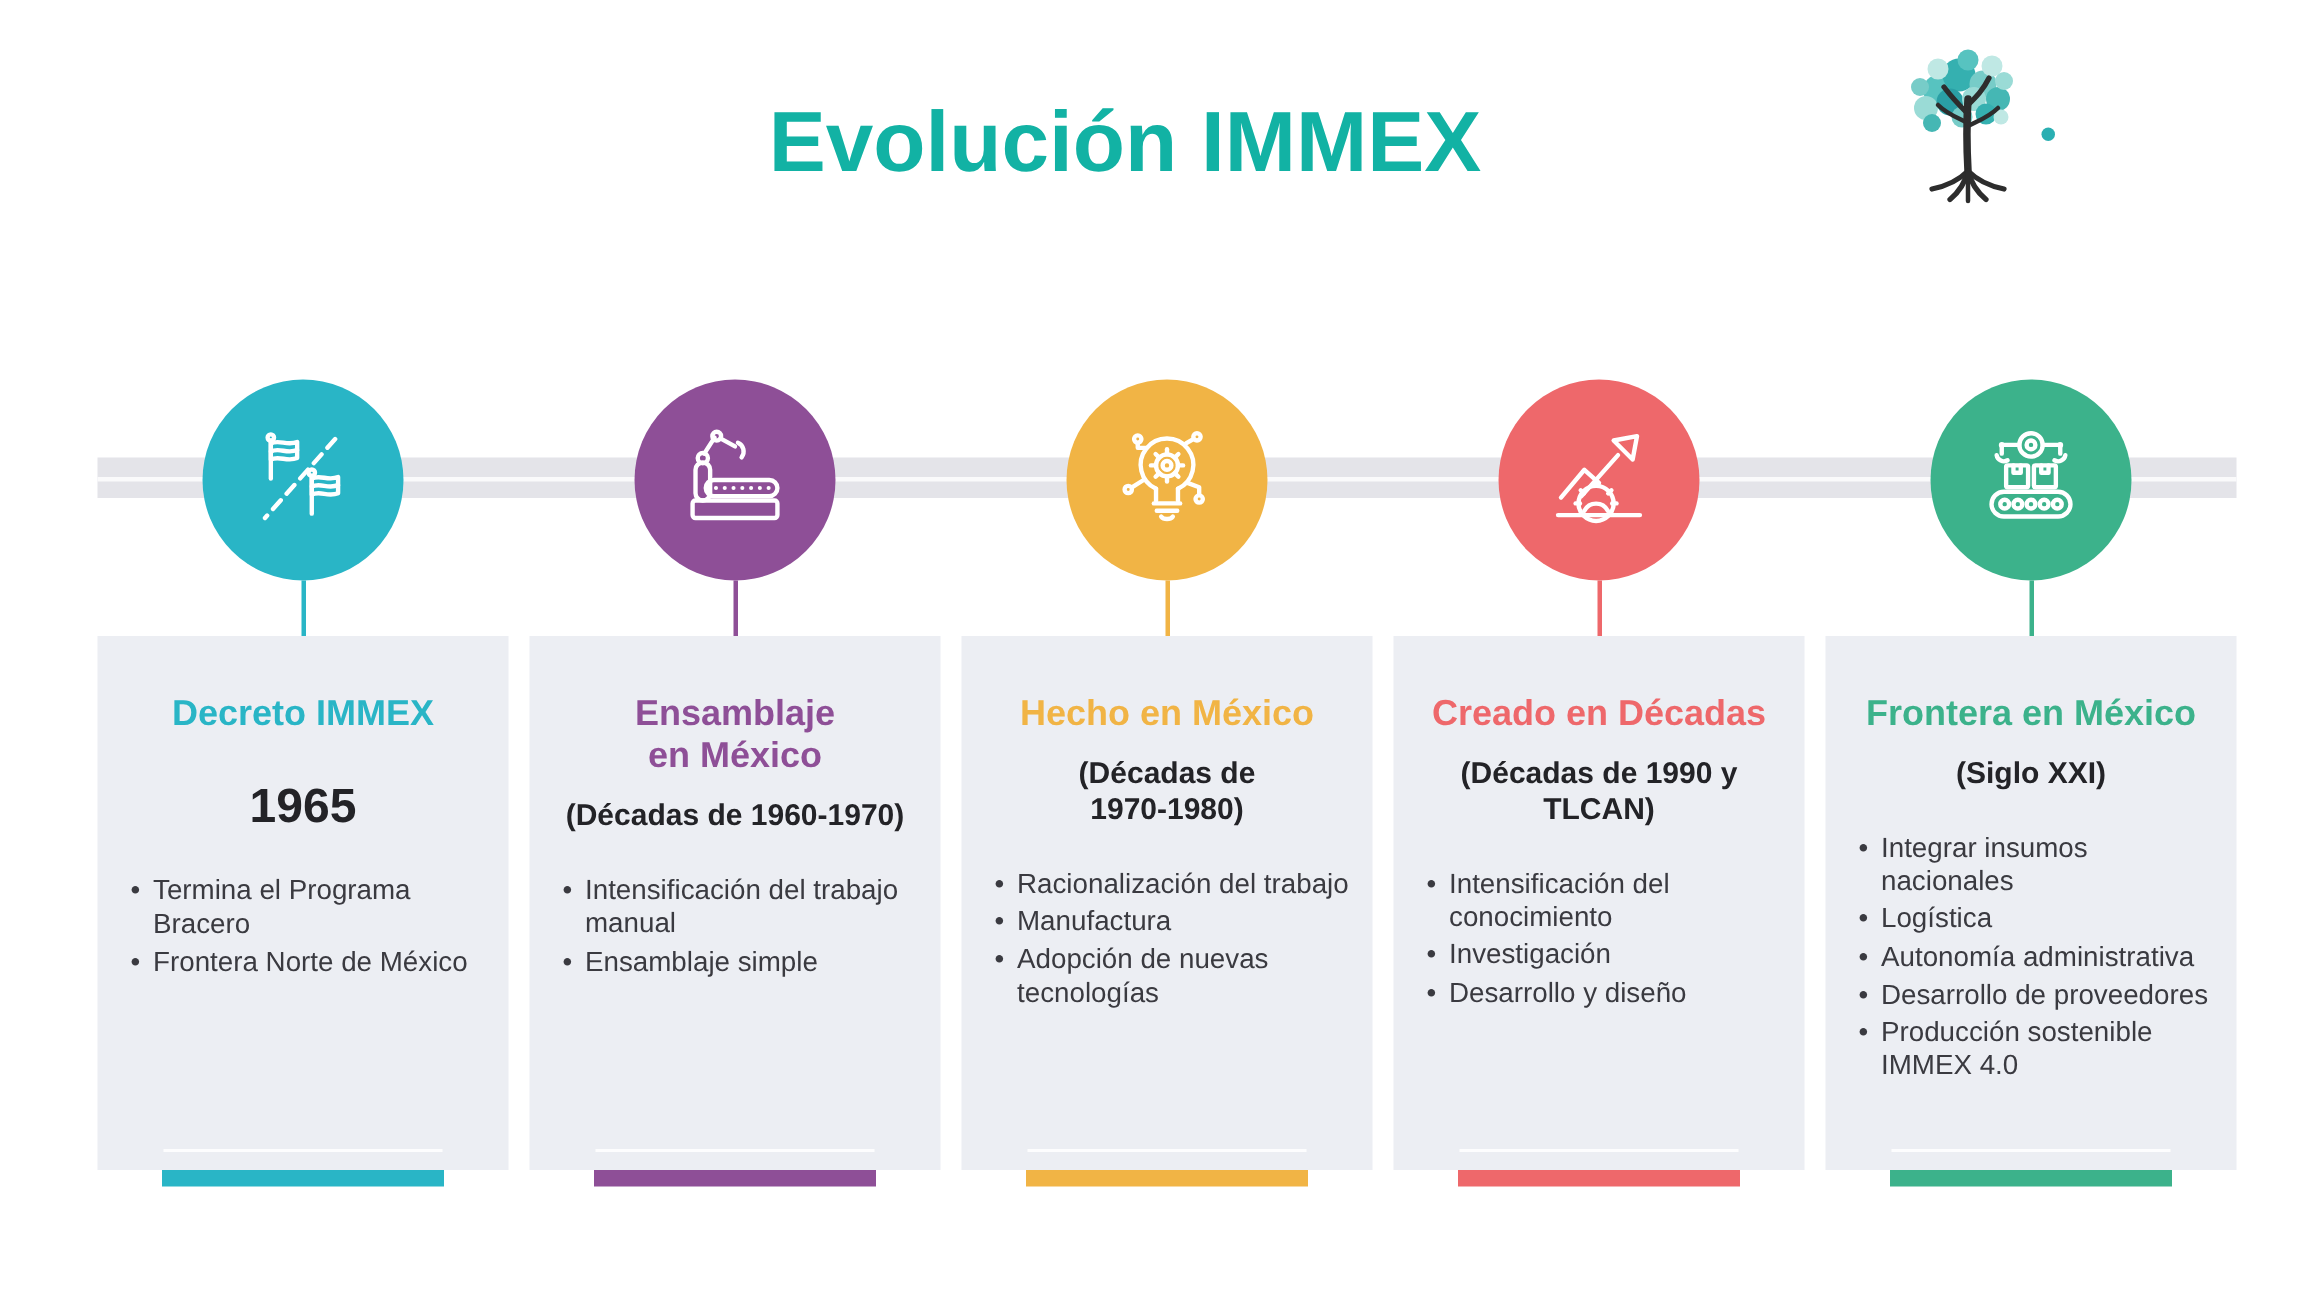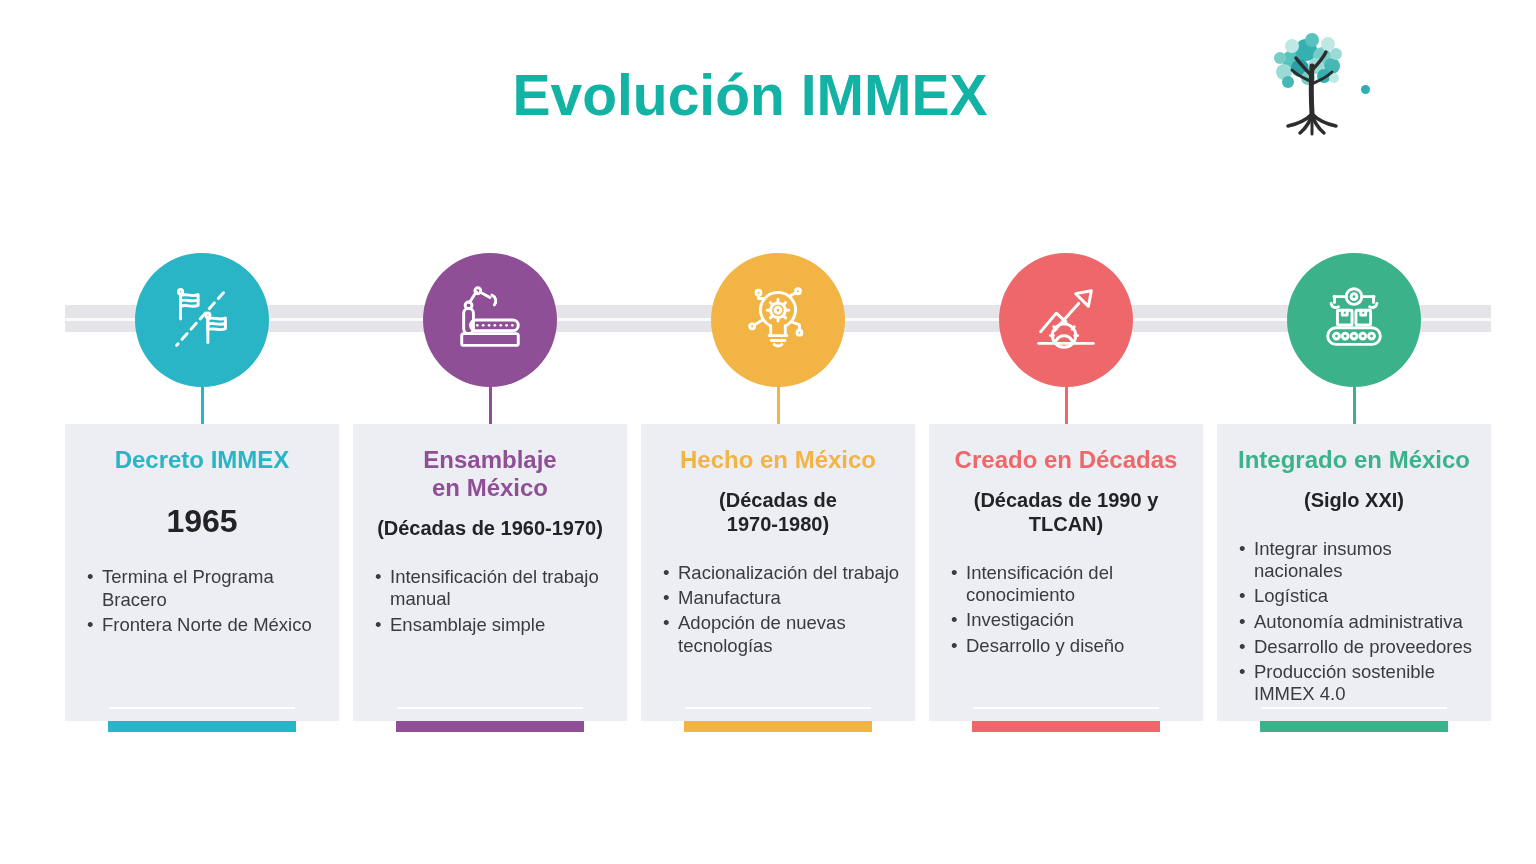--- a/index.html
+++ b/index.html
@@ -49,23 +49,23 @@
   .circle{
     width:134px;height:134px;border-radius:50%;
     background:var(--c);
     margin:0 auto;
     display:flex;align-items:center;justify-content:center;
   }
   .connector{width:3px;height:37px;background:var(--c);margin:0 auto;}
   .card{
     position:relative;
     background:#eceef3;
-    height:297px;
+    height:356px;
     box-sizing:border-box;
-    padding-top:22px;
+    padding-top:38px;
   }
   .card-heading{
     color:var(--c);
     font-size:24px;font-weight:800;line-height:1.17;
     text-align:center;white-space:pre-line;
   }
   .card-subheading{
     margin-top:14px;
     color:#232327;
     font-size:20px;font-weight:800;line-height:1.2;
@@ -301,21 +301,21 @@
           <circle cx="22" cy="56.5" r="3"></circle>
             <circle cx="31" cy="56.5" r="3"></circle>
           <circle cx="40" cy="56.5" r="3"></circle>
             <circle cx="49" cy="56.5" r="3"></circle>
           <circle cx="58" cy="56.5" r="3"></circle>
         </g>
       </svg>
     </div>
     <div class="connector"></div>
     <div class="card">
-      <div class="card-heading">Integrado en México</div>
+      <div class="card-heading">Frontera en México</div>
       <div class="card-subheading">(Siglo XXI)</div>
       <ul class="bullets">
           <li>Integrar insumos nacionales</li>
           <li>Logística</li>
           <li>Autonomía administrativa</li>
           <li>Desarrollo de proveedores</li>
           <li>Producción sostenible IMMEX 4.0</li>
         </ul>
       <div class="separator"></div>
       <div class="bottom-bar"></div>

